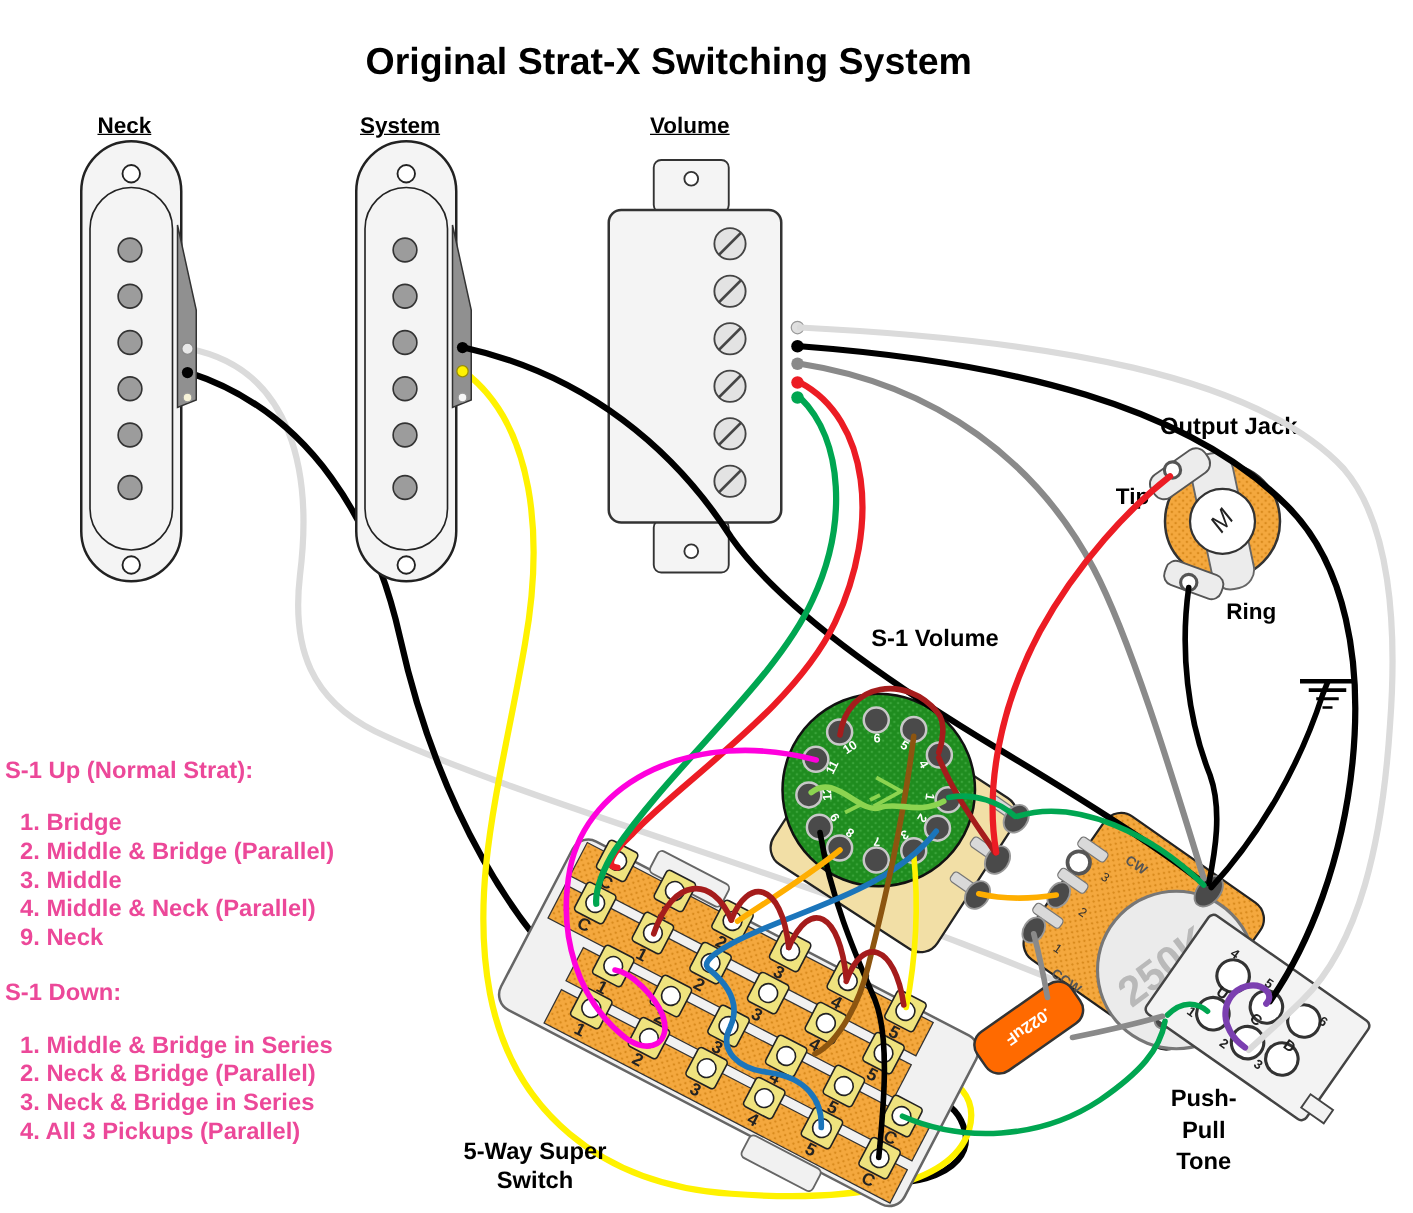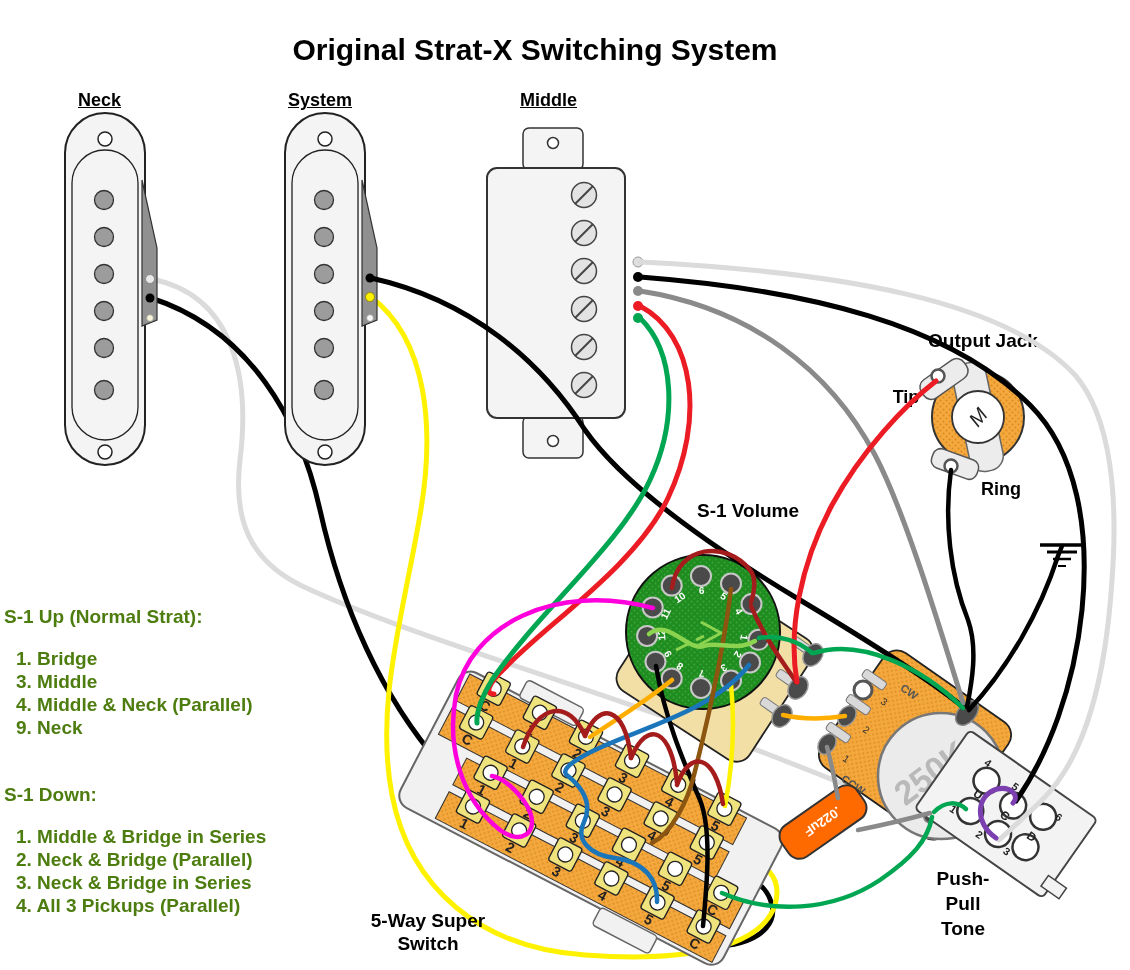--- a/index.html
+++ b/index.html
@@ -2,40 +2,41 @@
 <html><head>
 <meta charset="utf-8">
 <style>
   html,body{margin:0;padding:0;}
   body{width:1130px;height:970px;position:relative;background:#fff;overflow:hidden;
        font-family:"Liberation Sans",sans-serif;}
   svg{position:absolute;left:0;top:0;}
   .title{position:absolute;left:150px;top:6px;width:770px;text-align:center;
          font-weight:bold;font-size:30px;line-height:36px;color:#000;margin-top:26px;}
   .plabel{position:absolute;font-weight:bold;font-size:18px;color:#000;text-decoration:underline;}
-  .listblock{position:absolute;left:4px;color:#4d7c0f;font-weight:bold;font-size:19px;}
+  .listblock{position:absolute;left:4px;color:#ec4899;font-weight:bold;font-size:19px;}
   .listblock .items div{line-height:23px;white-space:nowrap;margin-left:12px;}
   .lh{margin-bottom:19px;white-space:nowrap;}
   text{font-family:"Liberation Sans",sans-serif;}
 </style>
 </head>
 <body>
 
 <div class="title">
   <div>Original Strat-X Switching System</div>
 </div>
 
 <div class="plabel" style="left:78px;top:90px;">Neck</div>
 <div class="plabel" style="left:288px;top:90px;">System</div>
-<div class="plabel" style="left:520px;top:90px;">Middle</div>
+<div class="plabel" style="left:520px;top:90px;">Volume</div>
 
 <div class="listblock" style="top:606px;">
   <div class="lh">S-1 Up (Normal Strat):</div>
   <div class="items">
     <div>1. Bridge</div>
+    <div>2. Middle &amp; Bridge (Parallel)</div>
     <div>3. Middle</div>
     <div>4. Middle &amp; Neck (Parallel)</div>
     <div>9. Neck</div>
   </div>
 </div>
 
 <div class="listblock" style="top:784px;">
   <div class="lh">S-1 Down:</div>
   <div class="items">
     <div>1. Middle &amp; Bridge in Series</div>

